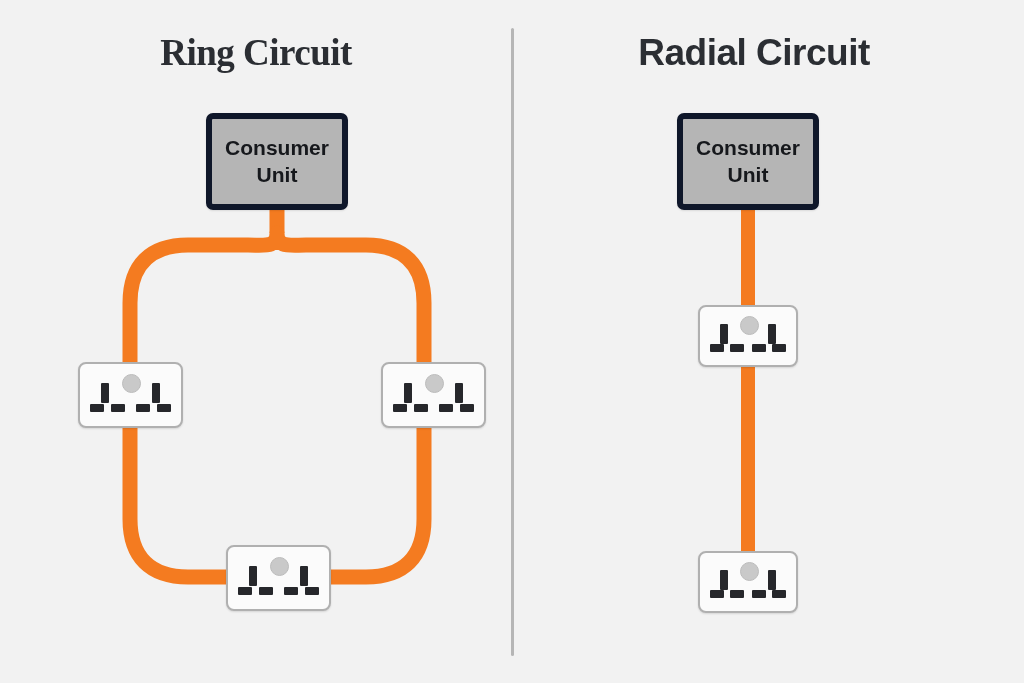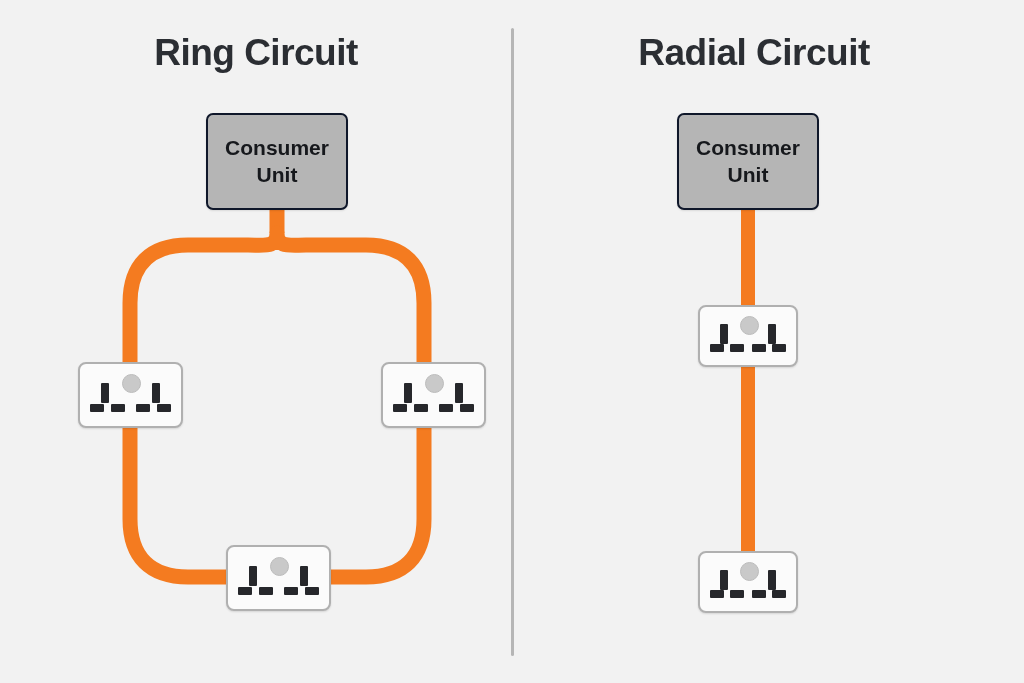--- a/index.html
+++ b/index.html
@@ -18,21 +18,21 @@
     position: relative;
     width: 1024px;
     height: 683px;
     background: #f2f2f2;
   }
   .panel {
     position: absolute;
     top: 0;
     height: 683px;
   }
-  #panel-ring { left: 0; width: 512px; }
+  #panel-ring { left: 0; width: 512px; font-family: Liberation Serif, serif; }
   #panel-radial { left: 512px; width: 484px; }
 
   .panel-title {
     position: absolute;
     top: 33px;
     left: 0;
     width: 100%;
     text-align: center;
     font-size: 37px;
     font-weight: bold;
@@ -49,21 +49,21 @@
     height: 628px;
     background: #b6b6b6;
     border-radius: 2px;
   }
 
   
   .consumer-unit {
     position: absolute;
     box-sizing: border-box;
     background: #b5b5b5;
-    border: 2px solid #0f172a;
+    border: 6px solid #0f172a;
     border-radius: 7px;
     display: flex;
     align-items: center;
     justify-content: center;
     text-align: center;
     font-size: 21px;
     font-weight: bold;
     color: #16181c;
     line-height: 1.28;
     box-shadow: 0 1px 2px rgba(0,0,0,0.10);

